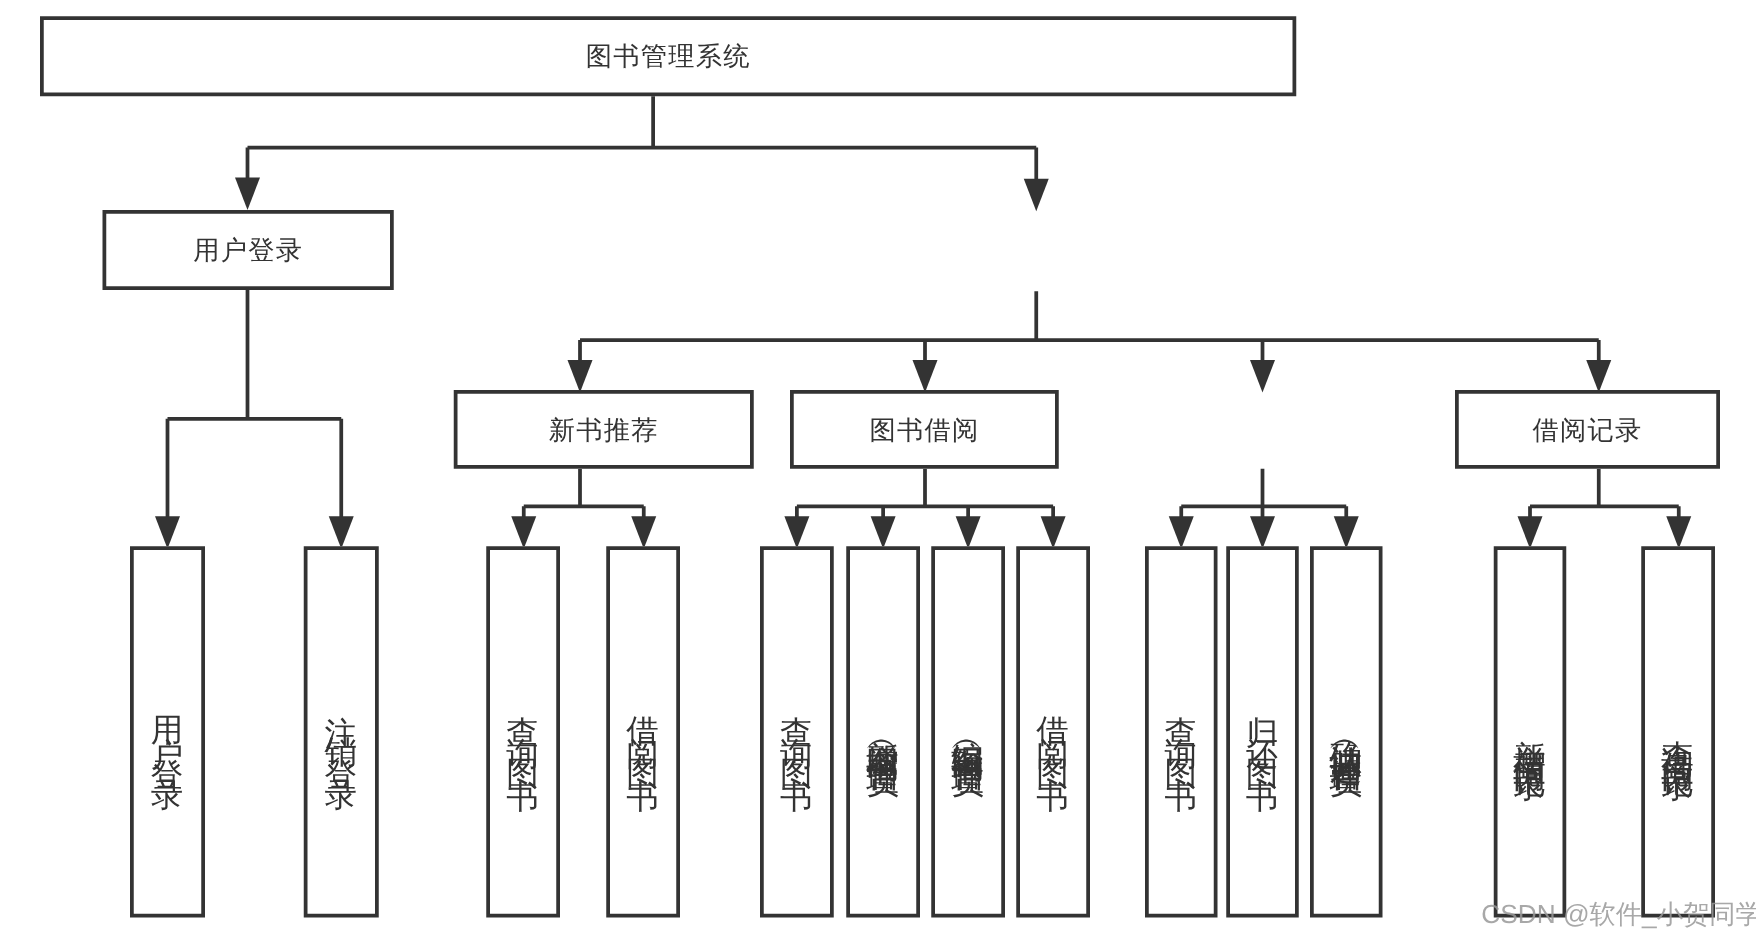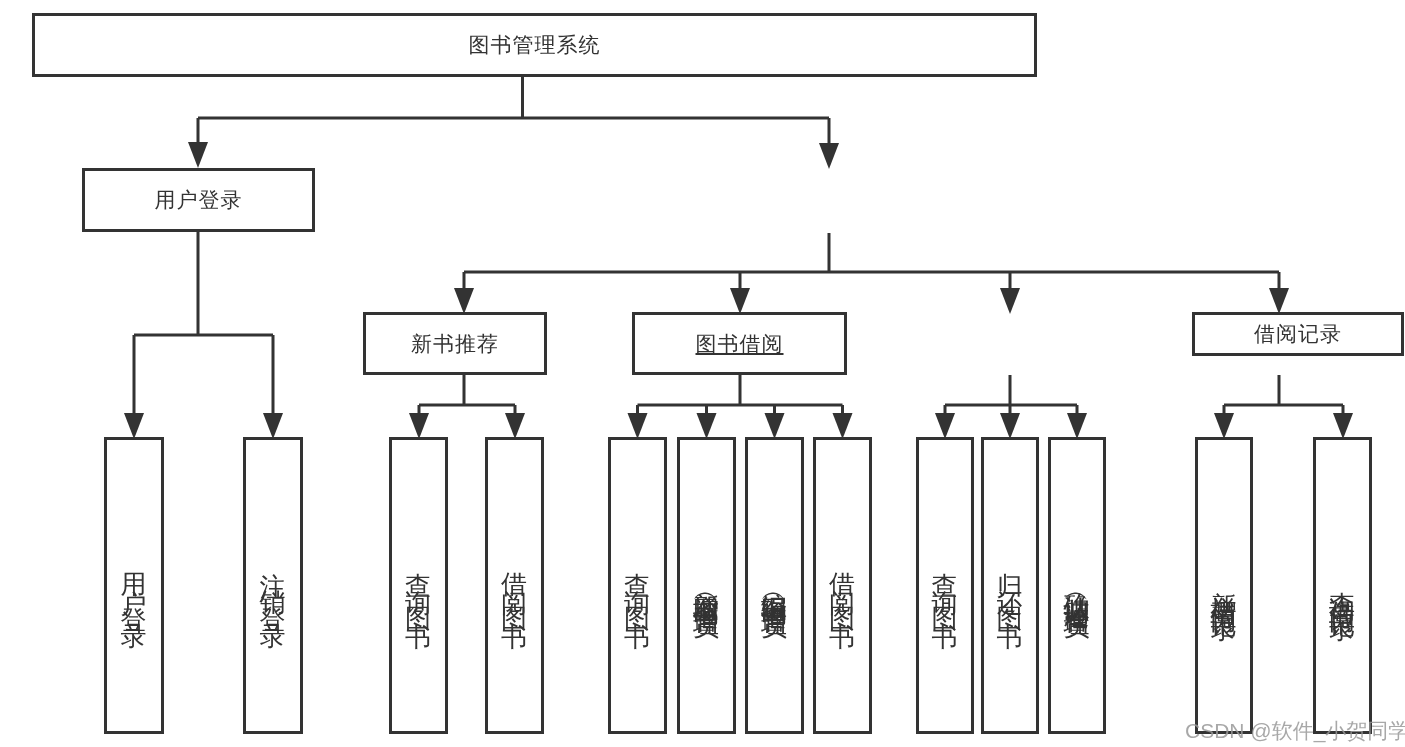--- a/index.html
+++ b/index.html
@@ -28,24 +28,24 @@
     justify-content: center;
     font-size: 21px;
     letter-spacing: 1px;
     color: #333333;
     white-space: nowrap;
   }
   
   .n-root   { left: 32px;   top: 13px;  width: 1005px; height: 64px; }
   .n-login  { left: 82px;   top: 168px; width: 233px;  height: 64px; }
   .n-mgmt   { left: 710px;  top: 169px; width: 238px;  height: 64px; }
-  .n-rec    { left: 363px;  top: 312px; width: 184px;  height: 63px; }
-  .n-borrow { left: 632px;  top: 312px; width: 215px;  height: 63px; text-decoration: underline; }
+  .n-rec    { left: 363px;  top: 312px; width: 240px;  height: 63px; }
+  .n-borrow { left: 632px;  top: 312px; width: 215px;  height: 63px; }
   .n-current{ left: 903px;  top: 312px; width: 215px;  height: 63px; }
-  .n-record { left: 1192px; top: 312px; width: 212px;  height: 44px; }
+  .n-record { left: 1164px; top: 312px; width: 212px;  height: 63px; }
   
   .leaf {
     position: absolute;
     top: 437px;
     height: 297px;
     border: 3px solid #333333;
     background: #ffffff;
     display: flex;
     align-items: center;
     justify-content: center;

